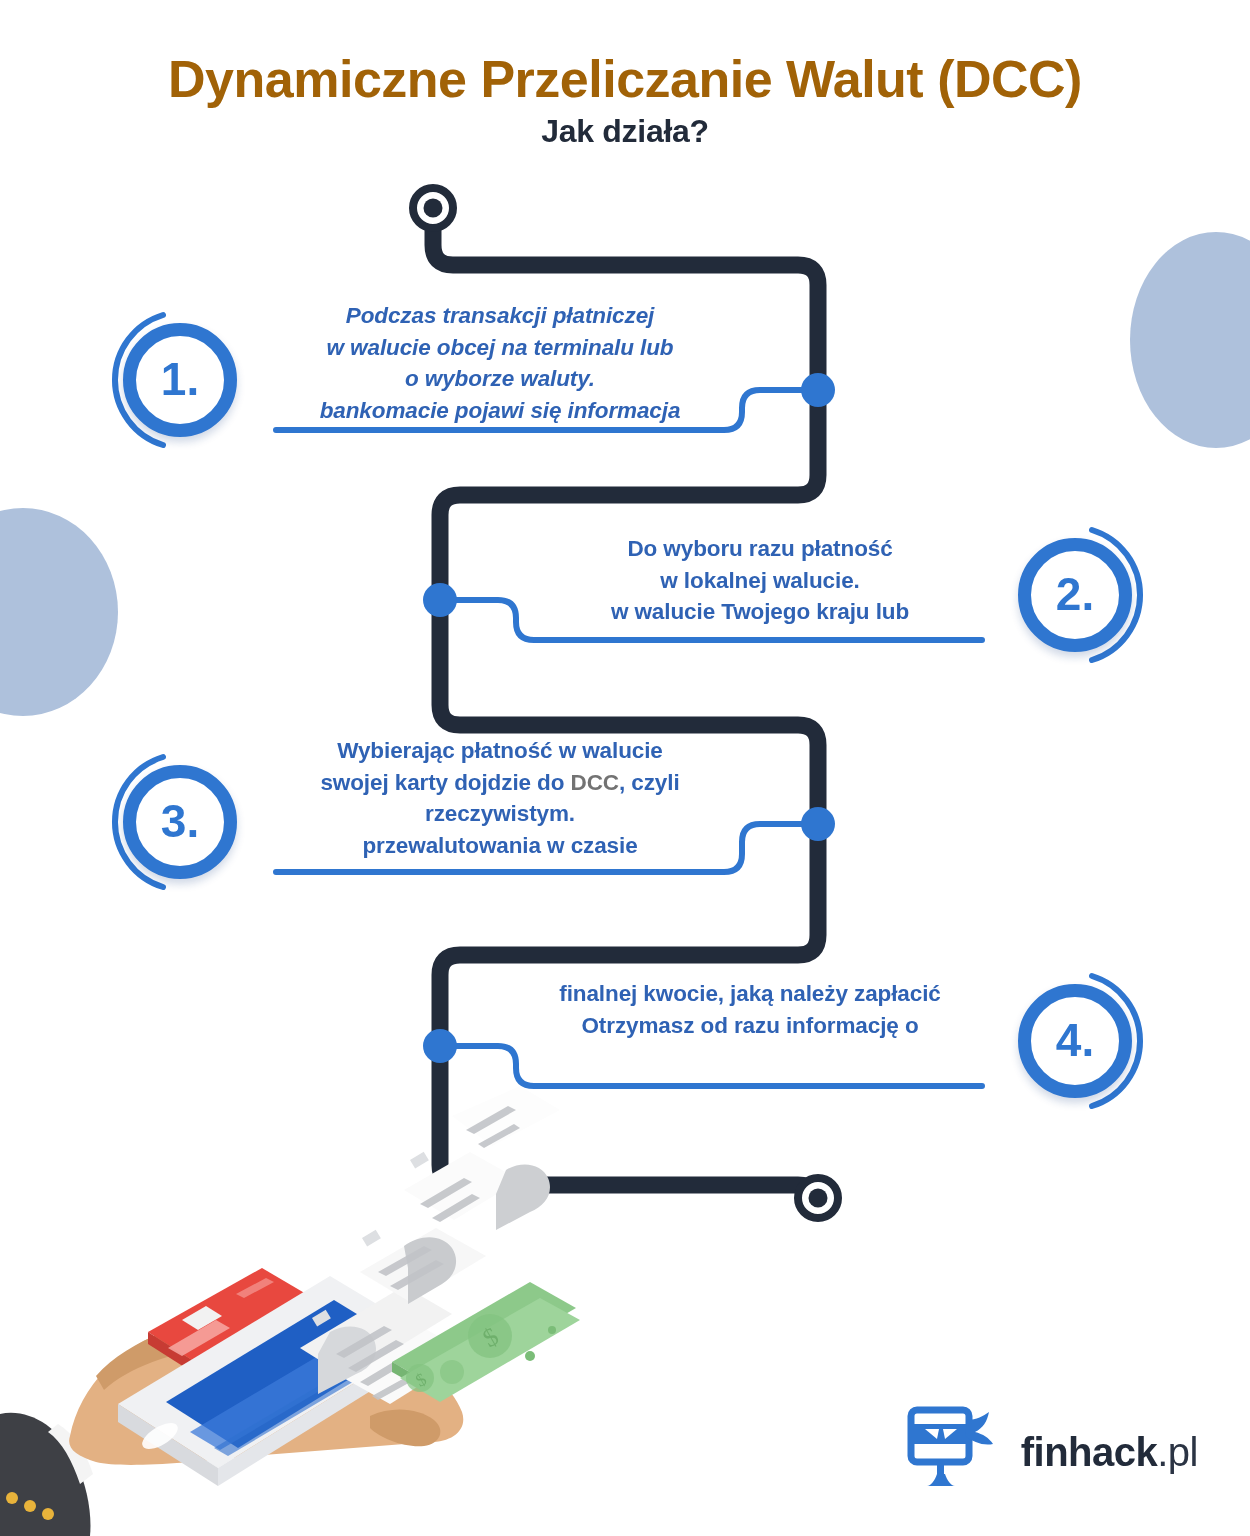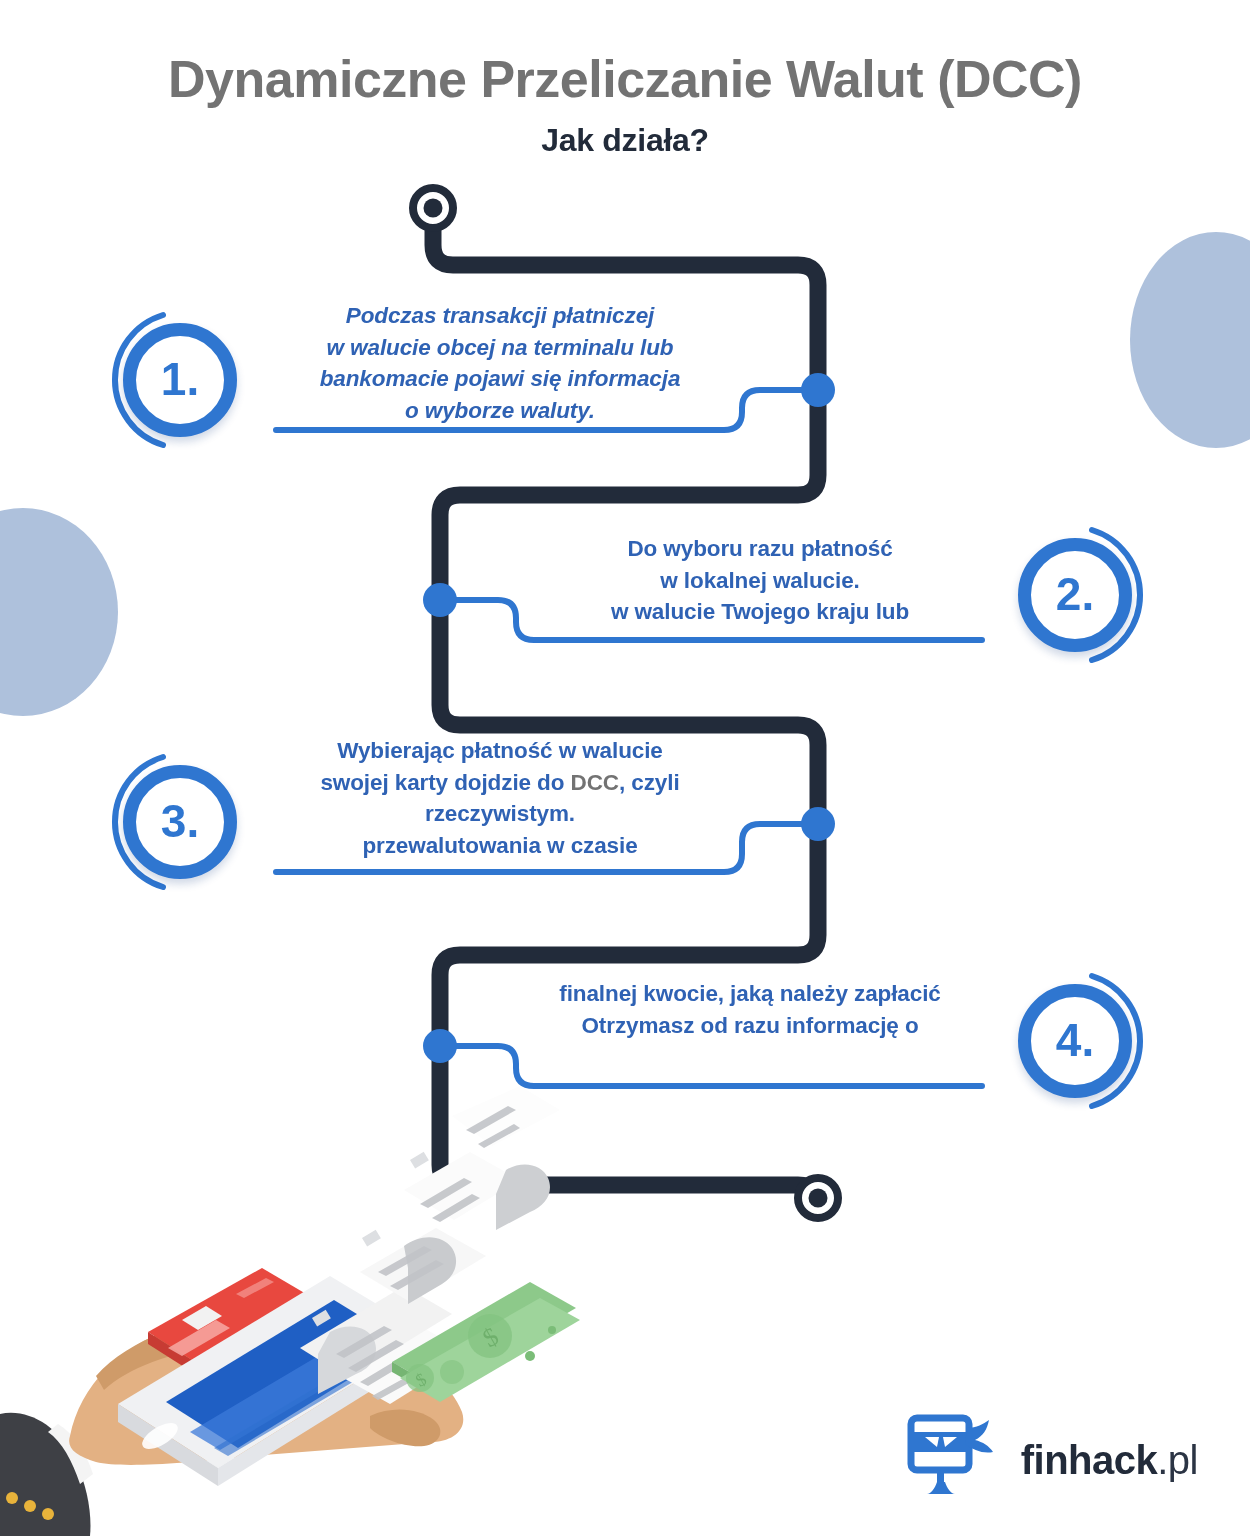--- a/index.html
+++ b/index.html
@@ -14,24 +14,24 @@
 
   
   .blob { position:absolute; border-radius:50%; background:#aec1dc; z-index:0; }
   .blob-right { right:-52px; top:232px; width:172px; height:216px; }
   .blob-left  { left:-72px;  top:508px; width:190px; height:208px; }
 
   
   .header { position:absolute; top:52px; left:0; width:1250px; text-align:center; z-index:6; }
   .title {
     font-size:52px; font-weight:700; letter-spacing:-0.5px;
-    color:#737373; line-height:1.06; white-space:nowrap;
+    color:#a16207; line-height:1.06; white-space:nowrap;
   }
   .subtitle {
-    margin-top:15px; font-size:32px; font-weight:700;
+    margin-top:6px; font-size:32px; font-weight:700;
     color:#222b3a; letter-spacing:-0.3px;
   }
 
   
   .pathlayer { position:absolute; inset:0; z-index:2; }
 
   
   .num-badge { position:absolute; width:150px; height:150px; z-index:5; }
   .num-badge .ring {
     position:absolute; left:18px; top:18px; width:114px; height:114px;
@@ -54,21 +54,21 @@
   }
   .step-text .ln { display:block; white-space:nowrap; }
   .step-text.center { text-align:center; }
   .step-text b { color:#737373; font-weight:800; }
 
   
   .illus { position:absolute; left:0; bottom:0; width:620px; height:450px; z-index:4; }
 
   
   .logo-wrap {
-    position:absolute; right:52px; bottom:30px;
+    position:absolute; right:52px; bottom:38px;
     display:flex; align-items:center; gap:26px; z-index:6;
   }
   .logo-mark { width:88px; height:92px; flex:0 0 auto; }
   .logo-text { font-size:40px; font-weight:700; color:#222b3a; letter-spacing:-0.5px; line-height:1; }
   .logo-text .tld { font-weight:400; color:#2b3444; }
 </style>
 </head>
 <body>
 
 <div class="stage">
@@ -160,22 +160,22 @@
       <path d="M92,10 A68,68 0 0,1 92,140" fill="none" stroke="#2f76d0" stroke-width="6" stroke-linecap="round"></path>
     </svg>
     <div class="ring">
       <span class="num">4.</span>
     </div>
   </div>
 
   <div class="step-text center" style="left:280px; top:300px; width:440px;font-style:italic;">
     <span class="ln">Podczas transakcji płatniczej</span>
     <span class="ln">w walucie obcej na terminalu lub</span>
+    <span class="ln">o wyborze waluty.</span>
     <span class="ln">bankomacie pojawi się informacja</span>
-    <span class="ln">o wyborze waluty.</span>
   </div>
 
   <div class="step-text center" style="left:540px; top:533px; width:440px;">
     <span class="ln">Do wyboru razu płatność</span>
     <span class="ln">w lokalnej walucie.</span>
     <span class="ln">w walucie Twojego kraju lub</span>
   </div>
 
   <div class="step-text center" style="left:270px; top:735px; width:460px;">
     <span class="ln">Wybierając płatność w walucie</span>

